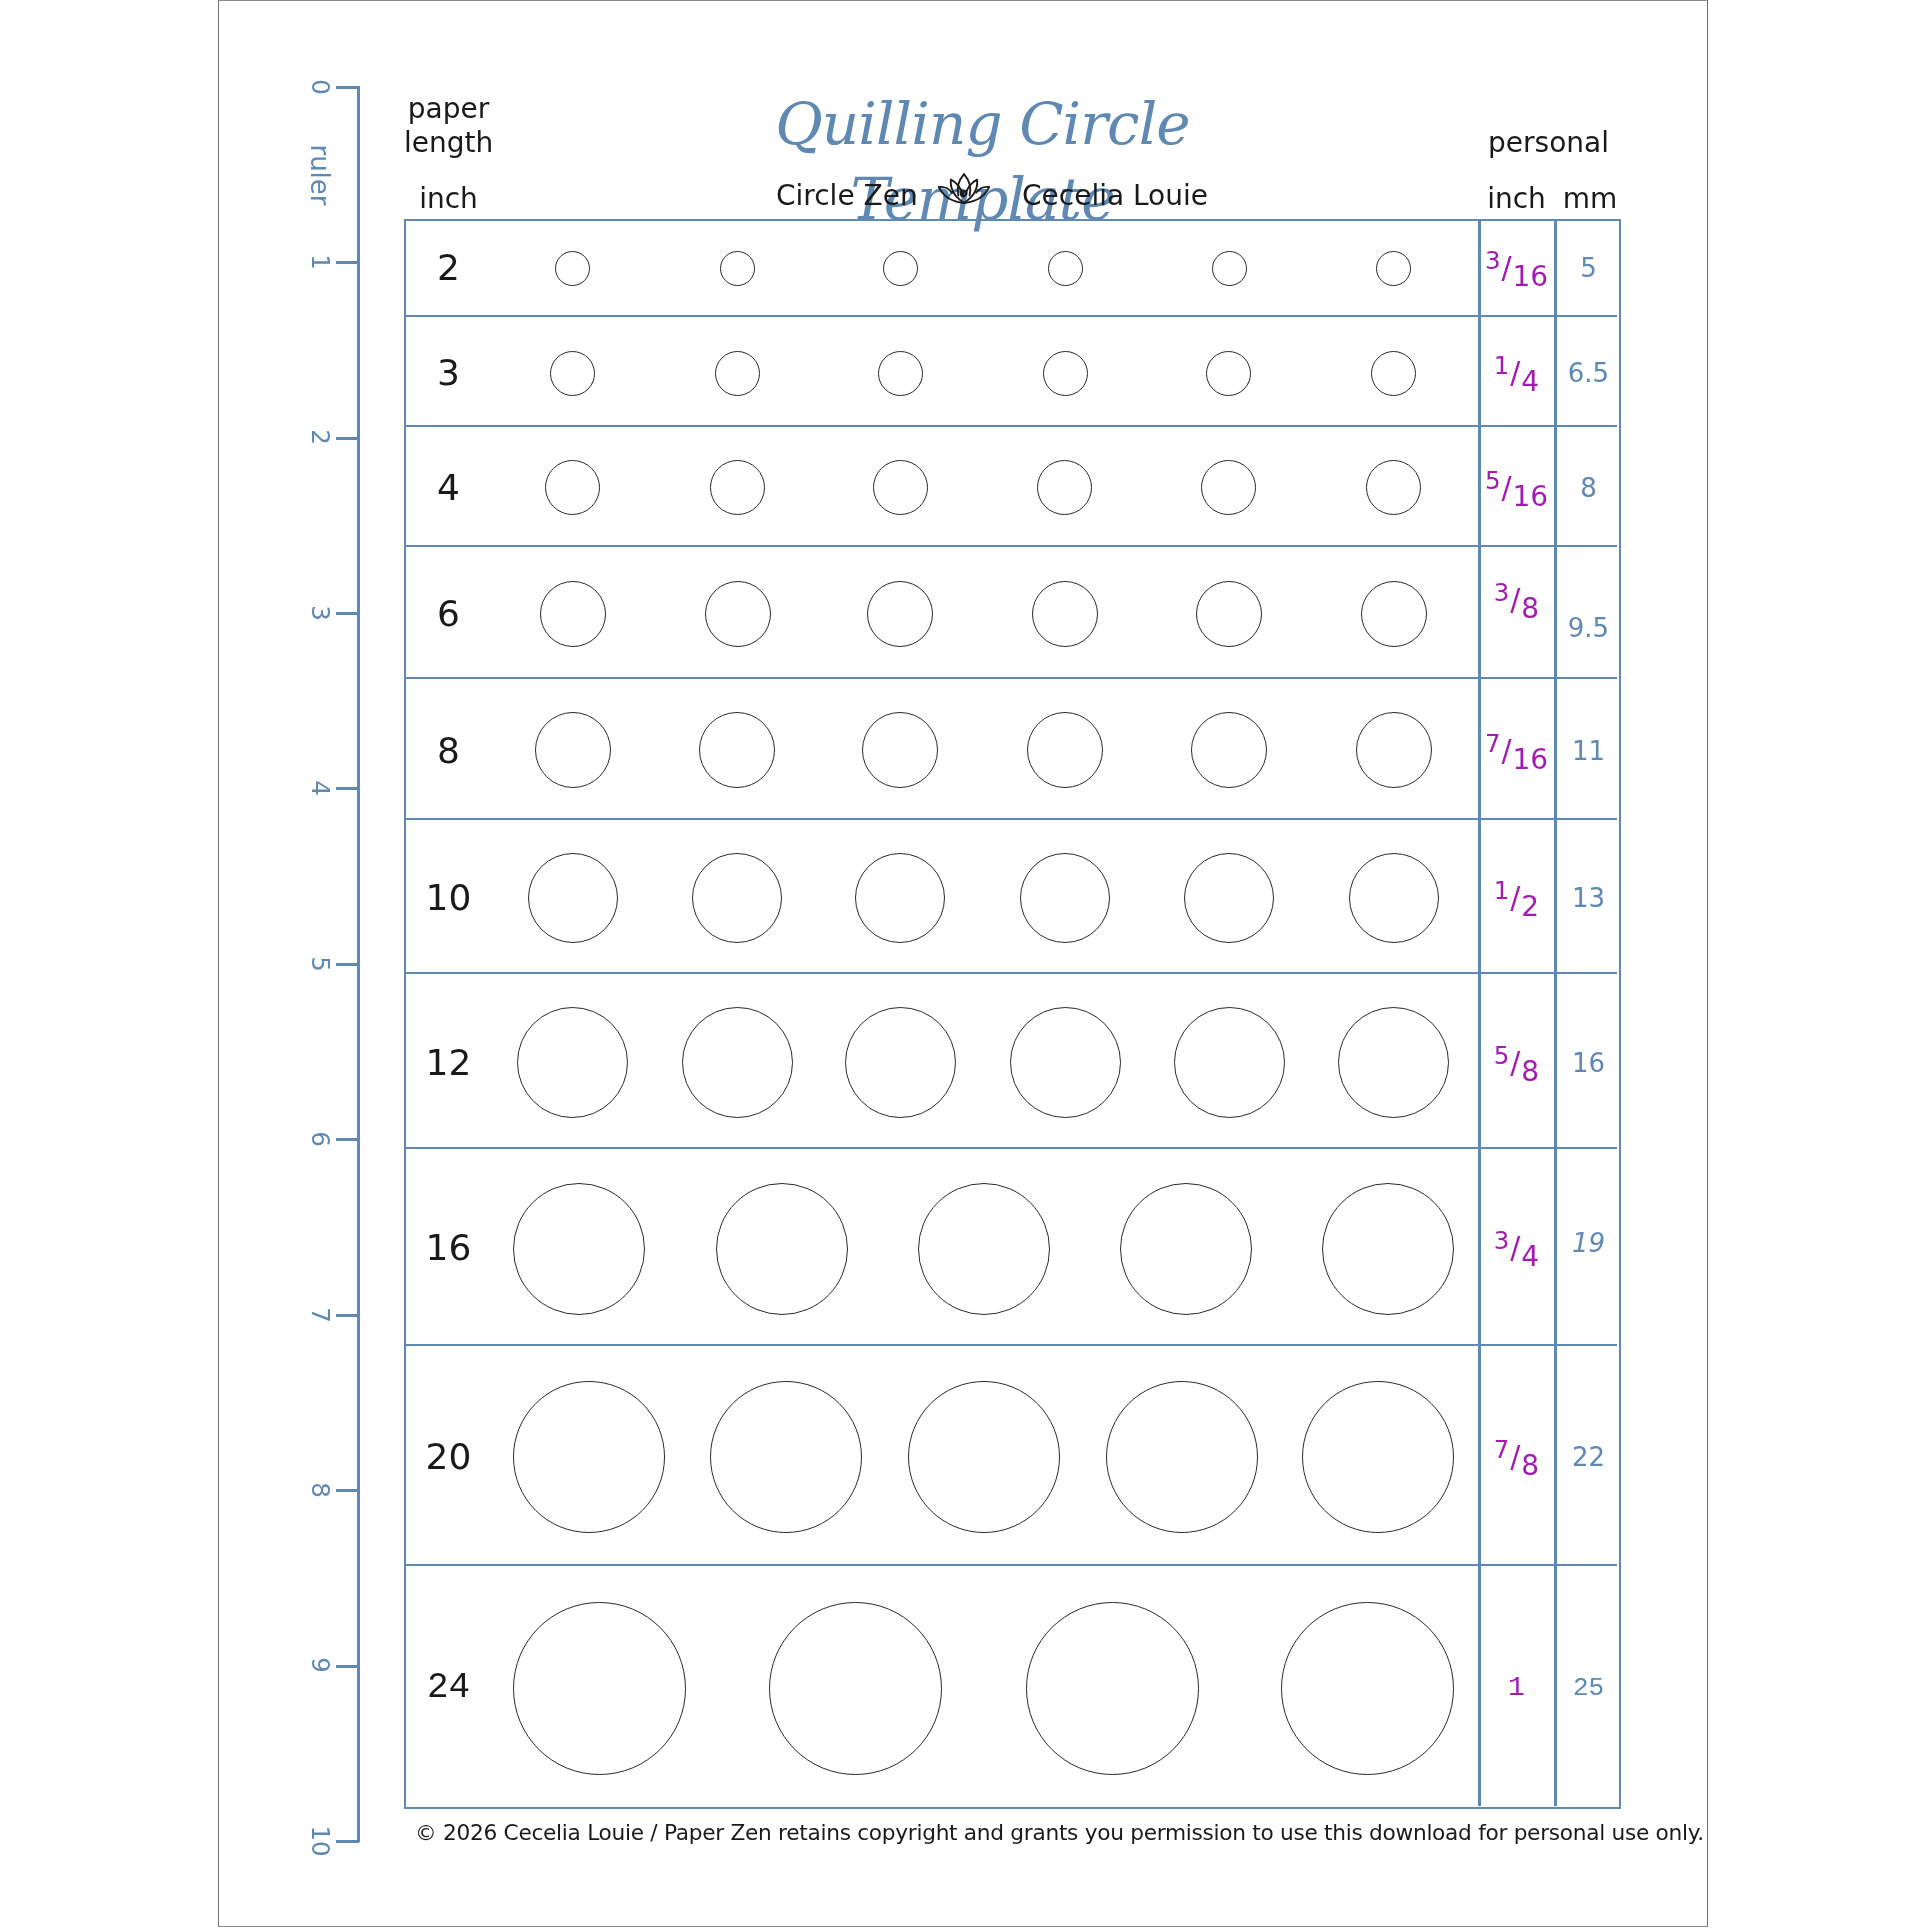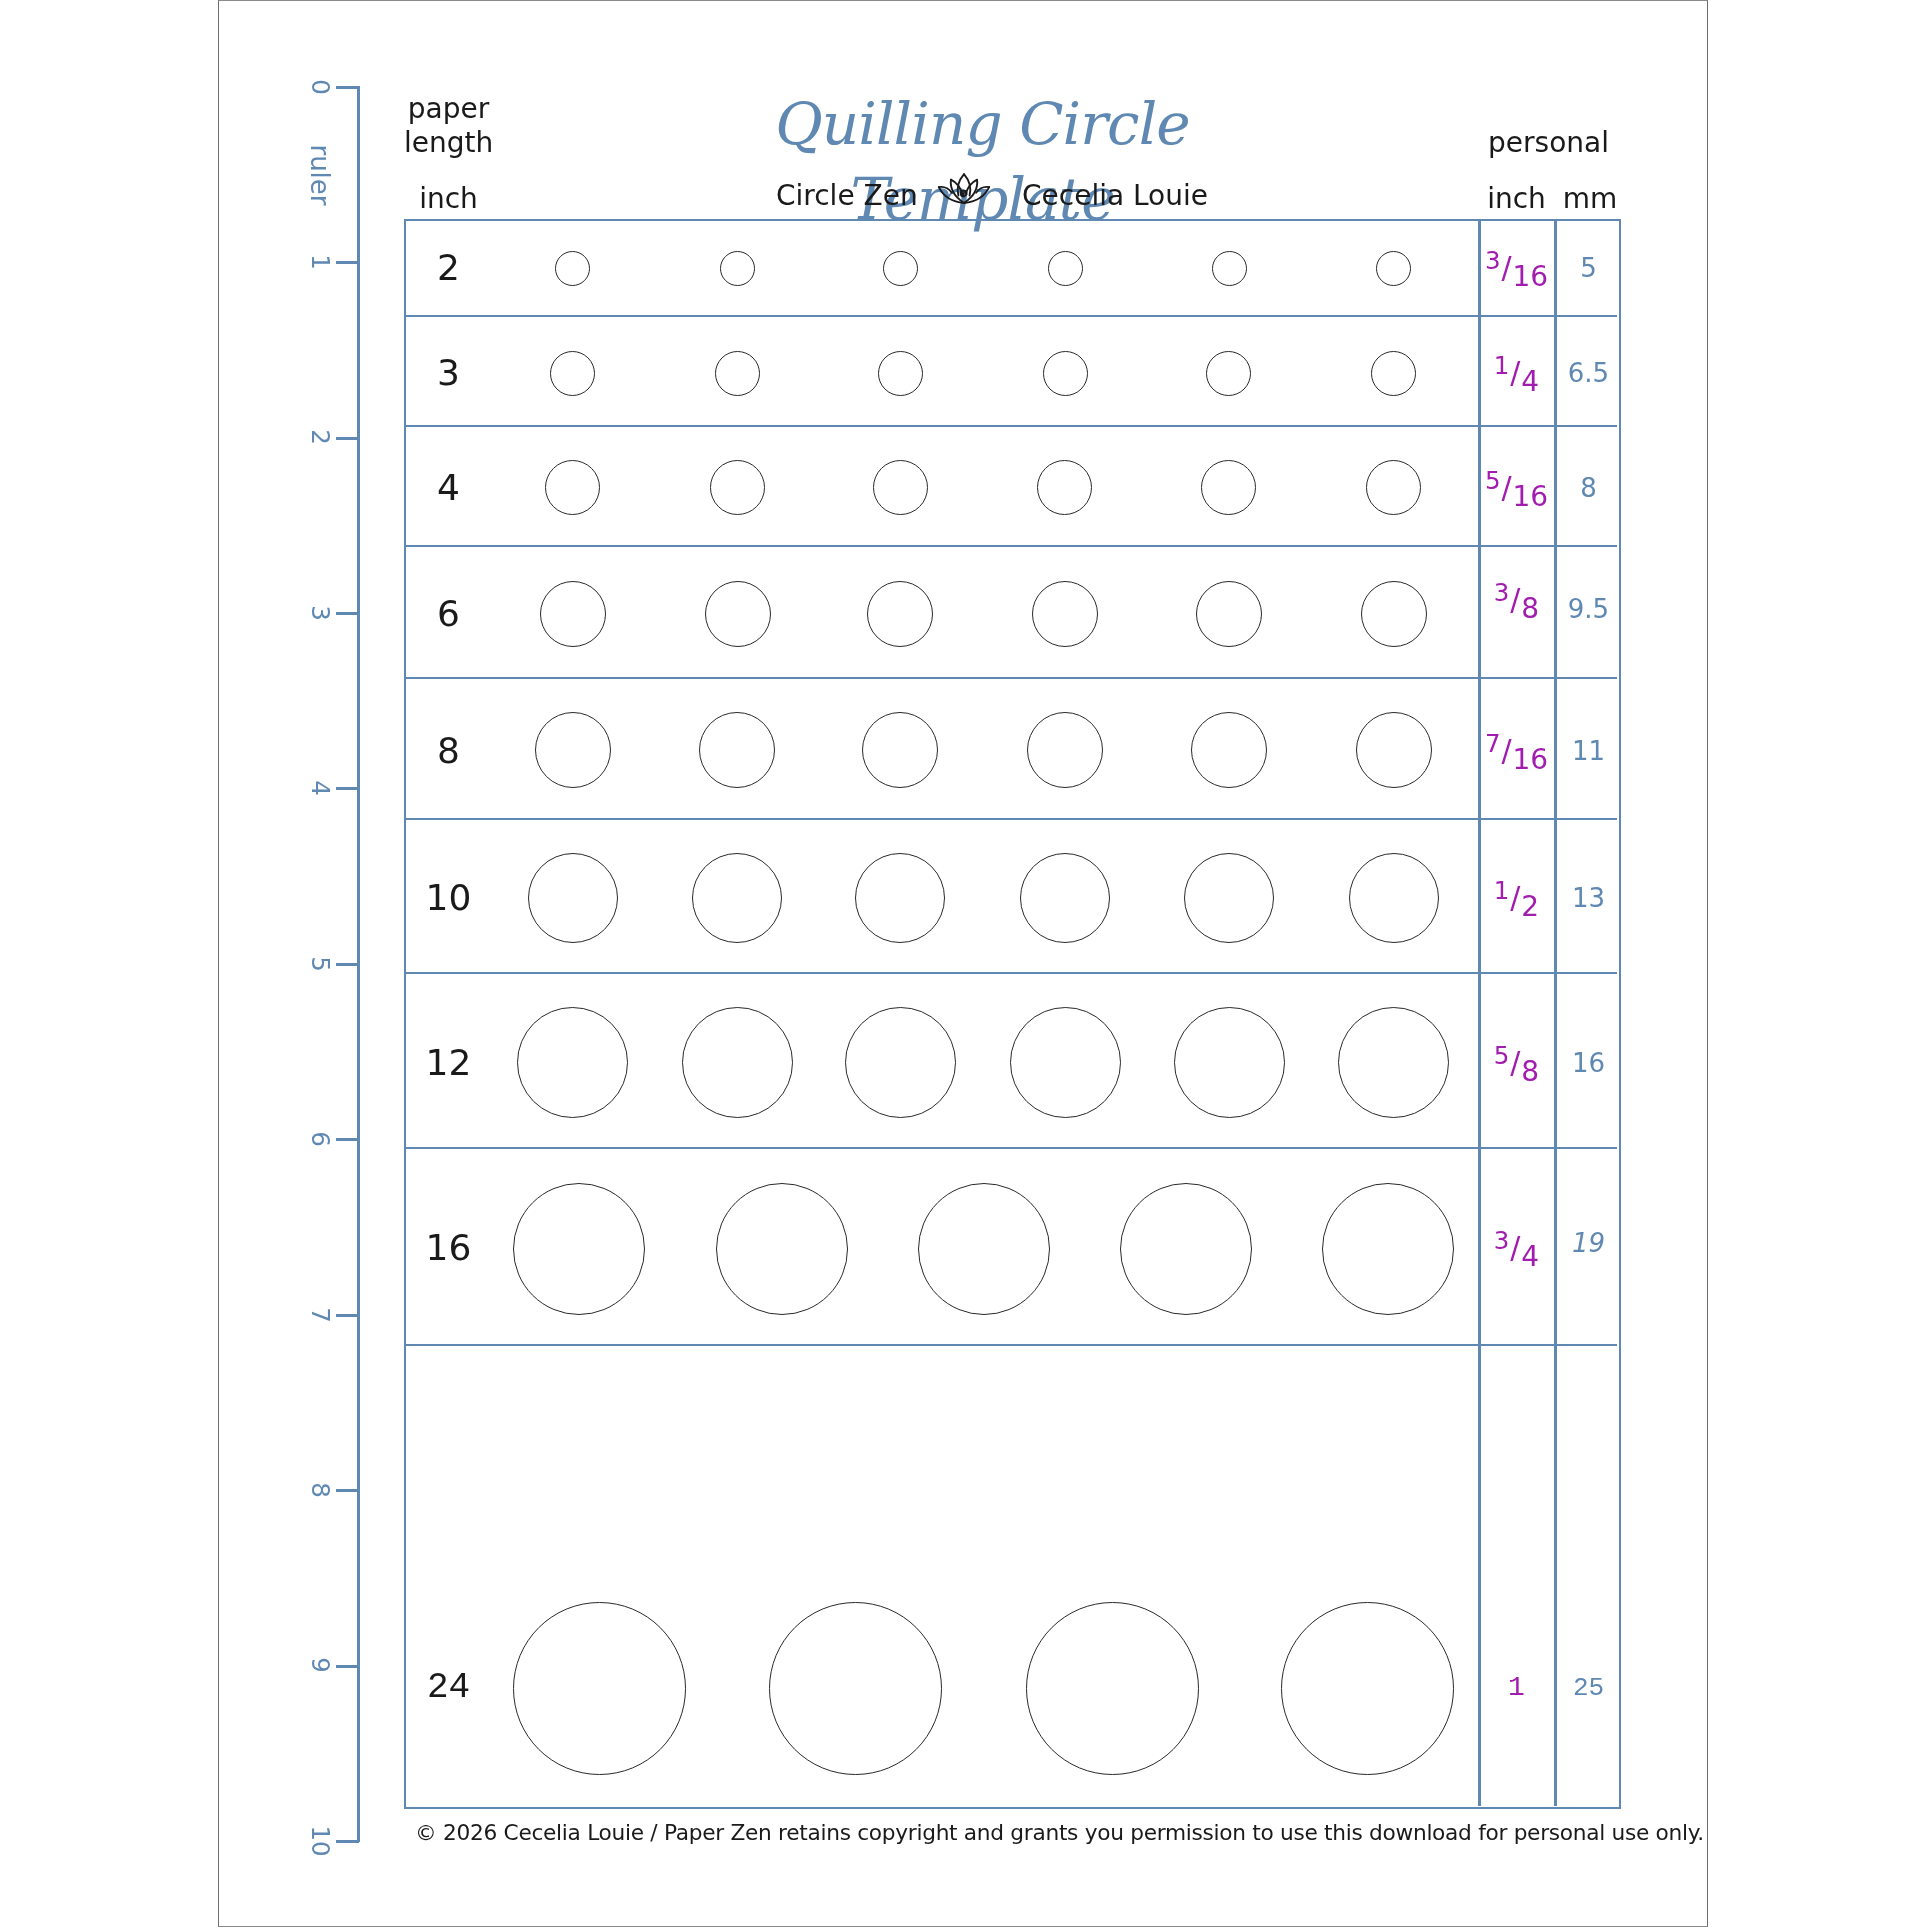--- a/index.html
+++ b/index.html
@@ -127,21 +127,21 @@
     </div>
     <div class="row" style="top: 326px; height: 132px;">
       <div class="row-label" style="top: 67px;">6</div>
       <div class="circle" style="width: 66px; height: 66px; left: 134px; top: 34px;"></div>
       <div class="circle" style="width: 66px; height: 66px; left: 299px; top: 34px;"></div>
       <div class="circle" style="width: 66px; height: 66px; left: 461px; top: 34px;"></div>
       <div class="circle" style="width: 66px; height: 66px; left: 626px; top: 34px;"></div>
       <div class="circle" style="width: 66px; height: 66px; left: 790px; top: 34px;"></div>
       <div class="circle" style="width: 66px; height: 66px; left: 955px; top: 34px;"></div>
       <div class="cell-inch" style="top: 53px;"><span class="frac-num">3</span><span class="frac-slash">/</span><span class="frac-den">8</span></div>
-      <div class="cell-mm" style="top: 62px;">9.5</div>
+      <div class="cell-mm" style="top: 81px;">9.5</div>
     </div>
     <div class="row" style="top: 458px; height: 141px;">
       <div class="row-label" style="top: 72px;">8</div>
       <div class="circle" style="width: 76px; height: 76px; left: 129px; top: 33px;"></div>
       <div class="circle" style="width: 76px; height: 76px; left: 293px; top: 33px;"></div>
       <div class="circle" style="width: 76px; height: 76px; left: 456px; top: 33px;"></div>
       <div class="circle" style="width: 76px; height: 76px; left: 621px; top: 33px;"></div>
       <div class="circle" style="width: 76px; height: 76px; left: 785px; top: 33px;"></div>
       <div class="circle" style="width: 76px; height: 76px; left: 950px; top: 33px;"></div>
       <div class="cell-inch" style="top: 72px;"><span class="frac-num">7</span><span class="frac-slash">/</span><span class="frac-den">16</span></div>
@@ -172,20 +172,30 @@
     <div class="row" style="top: 928px; height: 197px;">
       <div class="row-label" style="top: 99px;">16</div>
       <div class="circle" style="width: 132px; height: 132px; left: 107px; top: 34px;"></div>
       <div class="circle" style="width: 132px; height: 132px; left: 310px; top: 34px;"></div>
       <div class="circle" style="width: 132px; height: 132px; left: 512px; top: 34px;"></div>
       <div class="circle" style="width: 132px; height: 132px; left: 714px; top: 34px;"></div>
       <div class="circle" style="width: 132px; height: 132px; left: 916px; top: 34px;"></div>
       <div class="cell-inch" style="top: 99px;"><span class="frac-num">3</span><span class="frac-slash">/</span><span class="frac-den">4</span></div>
       <div class="cell-mm" style="top: 94px; font-style: italic;">19</div>
     </div>
+    <div class="row" style="top: 1125px; height: 220px;">
+      <div class="row-label" style="top: 111px;">20</div>
+      <div class="circle" style="width: 152px; height: 152px; left: 107px; top: 35px;"></div>
+      <div class="circle" style="width: 152px; height: 152px; left: 304px; top: 35px;"></div>
+      <div class="circle" style="width: 152px; height: 152px; left: 502px; top: 35px;"></div>
+      <div class="circle" style="width: 152px; height: 152px; left: 700px; top: 35px;"></div>
+      <div class="circle" style="width: 152px; height: 152px; left: 896px; top: 35px;"></div>
+      <div class="cell-inch" style="top: 111px;"><span class="frac-num">7</span><span class="frac-slash">/</span><span class="frac-den">8</span></div>
+      <div class="cell-mm" style="top: 111px;">22</div>
+    </div>
     <div class="row last" style="top: 1346px; height: 241px;">
       <div class="row-label" style="top: 121px;">24</div>
       <div class="circle" style="width: 173px; height: 173px; left: 107px; top: 35px;"></div>
       <div class="circle" style="width: 173px; height: 173px; left: 363px; top: 35px;"></div>
       <div class="circle" style="width: 173px; height: 173px; left: 620px; top: 35px;"></div>
       <div class="circle" style="width: 173px; height: 173px; left: 875px; top: 35px;"></div>
       <div class="cell-inch" style="top: 121px;"><span>1</span></div>
       <div class="cell-mm" style="top: 121px;">25</div>
     </div>
   </div>

